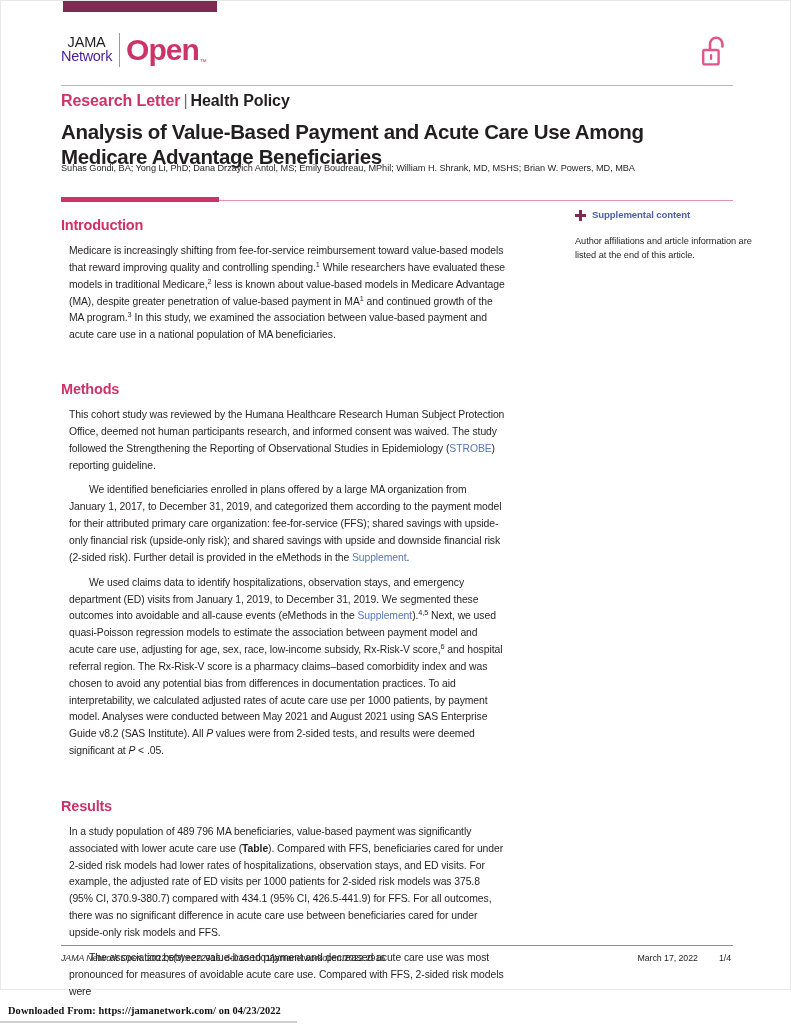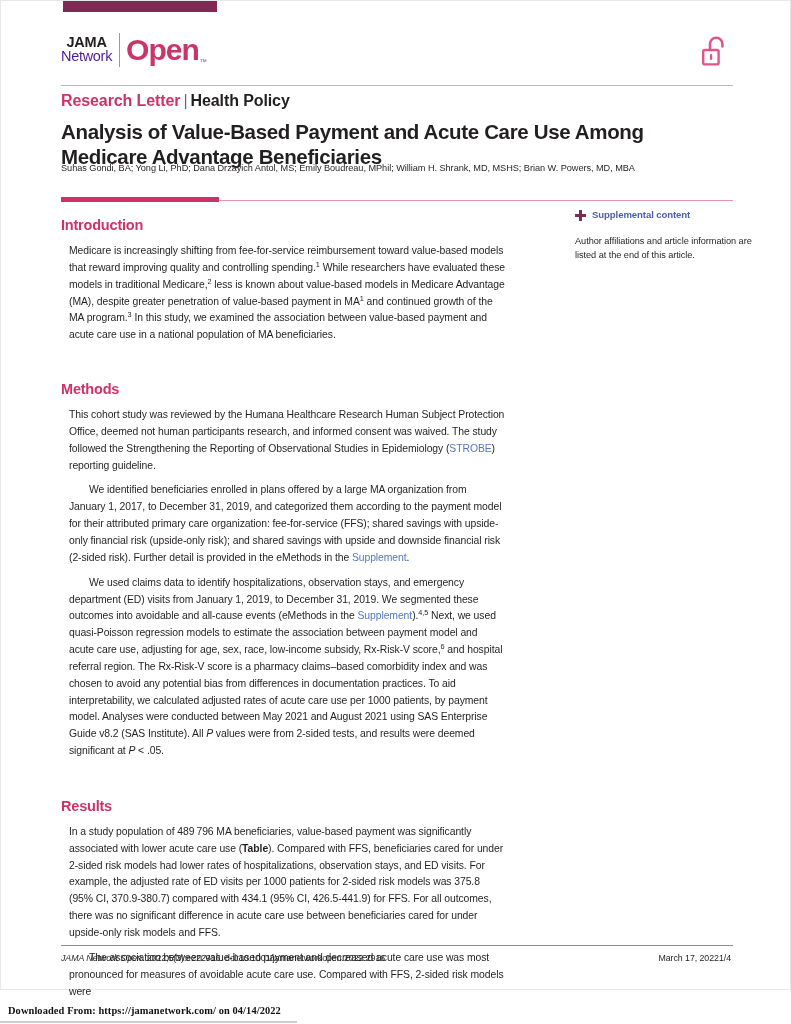--- a/index.html
+++ b/index.html
@@ -55,21 +55,21 @@
   }
   .logo-jama {
     display: flex;
     flex-direction: column;
     justify-content: center;
     line-height: 0.95;
     padding-right: 7px;
   }
   .logo-jama-1 {
     font-family: "Liberation Sans", sans-serif;
-    font-weight: bold;
+    font-weight: normal;
     font-size: 14.5px;
     letter-spacing: -0.2px;
     color: #231f20;
     text-align: center;
   }
   .logo-jama-2 {
     font-family: "Liberation Sans", sans-serif;
     font-weight: normal;
     font-size: 14.5px;
     letter-spacing: -0.3px;
@@ -278,20 +278,21 @@
     letter-spacing: -0.05px;
   }
   .footer-cite .jn { font-style: italic; }
   .footer-right {
     position: absolute;
     right: 59px;
     top: 952px;
     font-size: 8.8px;
     color: #231f20;
     display: flex;
+    gap: 21px;
     letter-spacing: -0.05px;
   }
 
   
   .downloaded {
     position: absolute;
     left: 8px;
     top: 1005px;
     font-family: "Liberation Serif", serif;
     font-weight: bold;
@@ -380,14 +381,14 @@
     <span class="jn">JAMA Network Open.</span><span> 2022;5(3):e222916. doi:10.1001/jamanetworkopen.2022.2916</span>
   </div>
 
   <div class="footer-right">
     <span>March 17, 2022</span>
     <span>1/4</span>
   </div>
 
 </div>
 
-<div class="downloaded">Downloaded From: https://jamanetwork.com/ on 04/14/2022</div>
+<div class="downloaded">Downloaded From: https://jamanetwork.com/ on 04/23/2022</div>
 <div class="download-rule"></div>
 
 </body></html>

